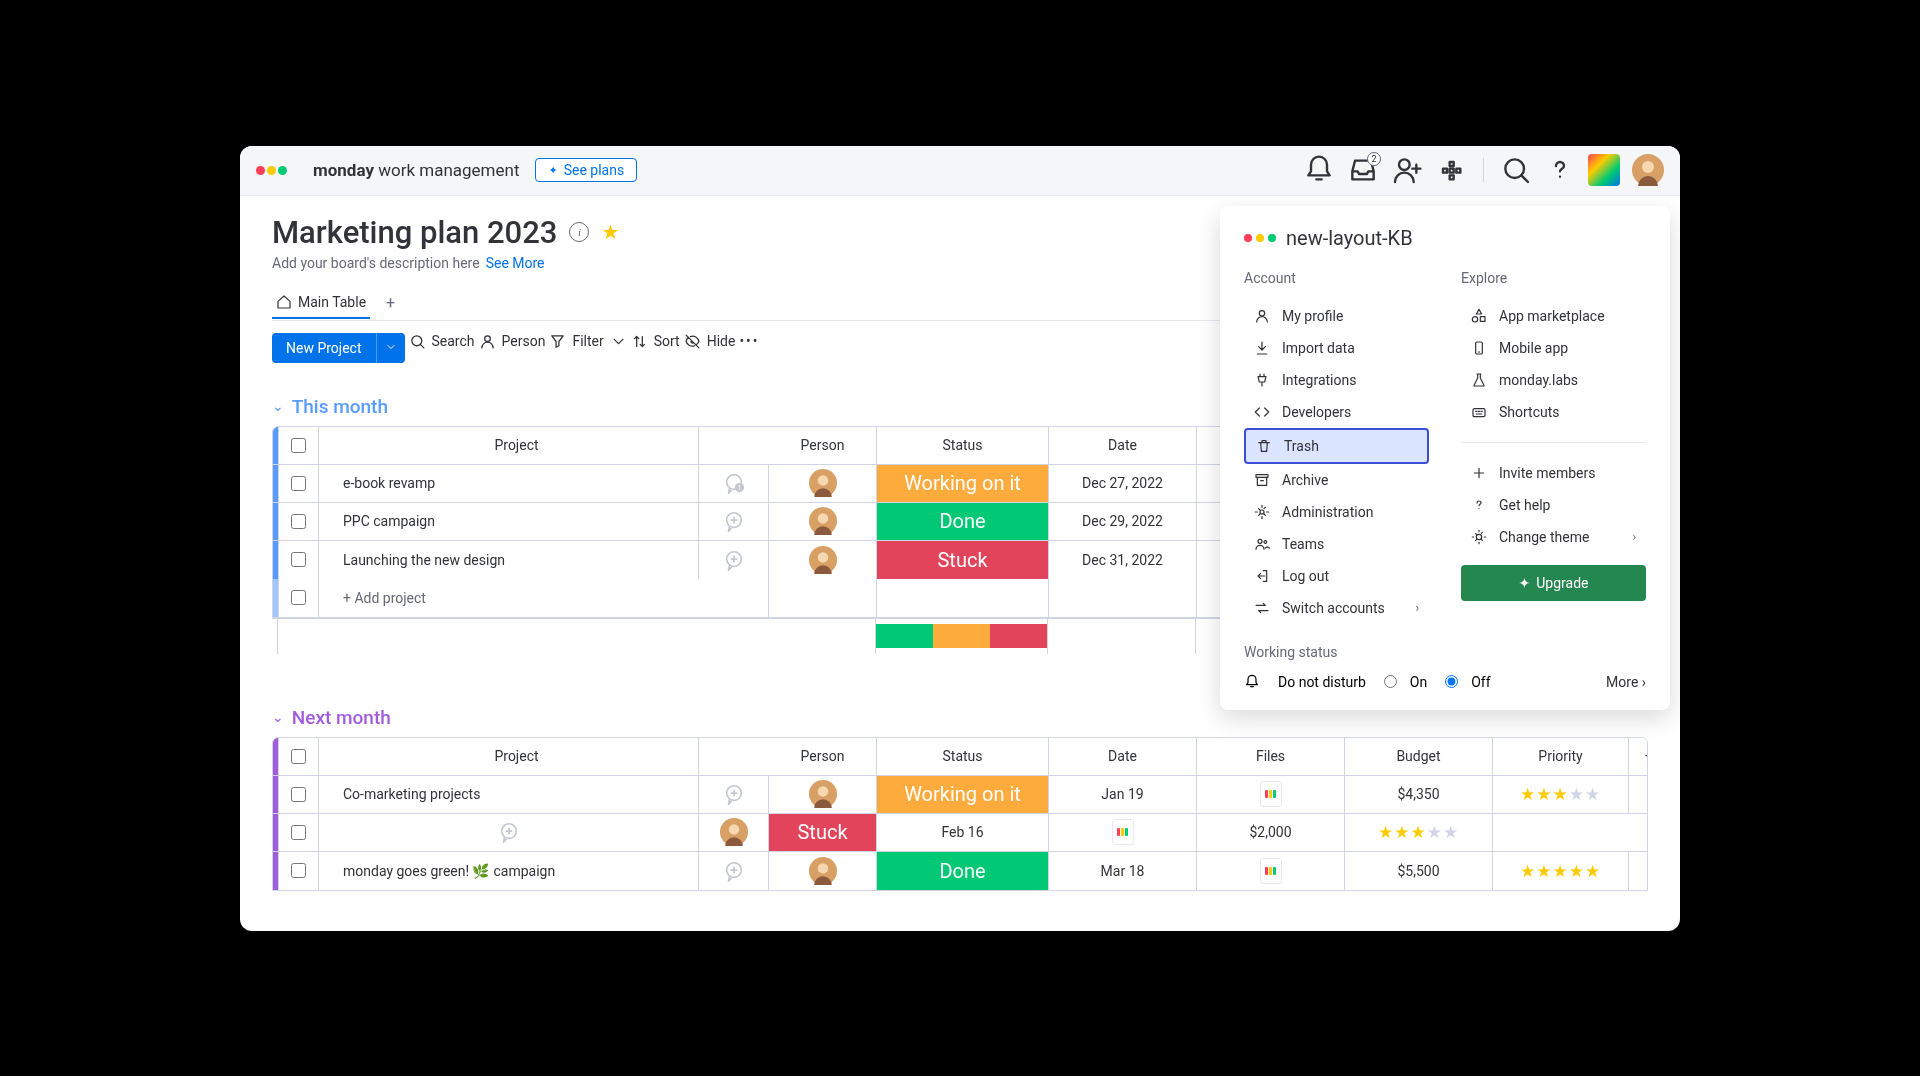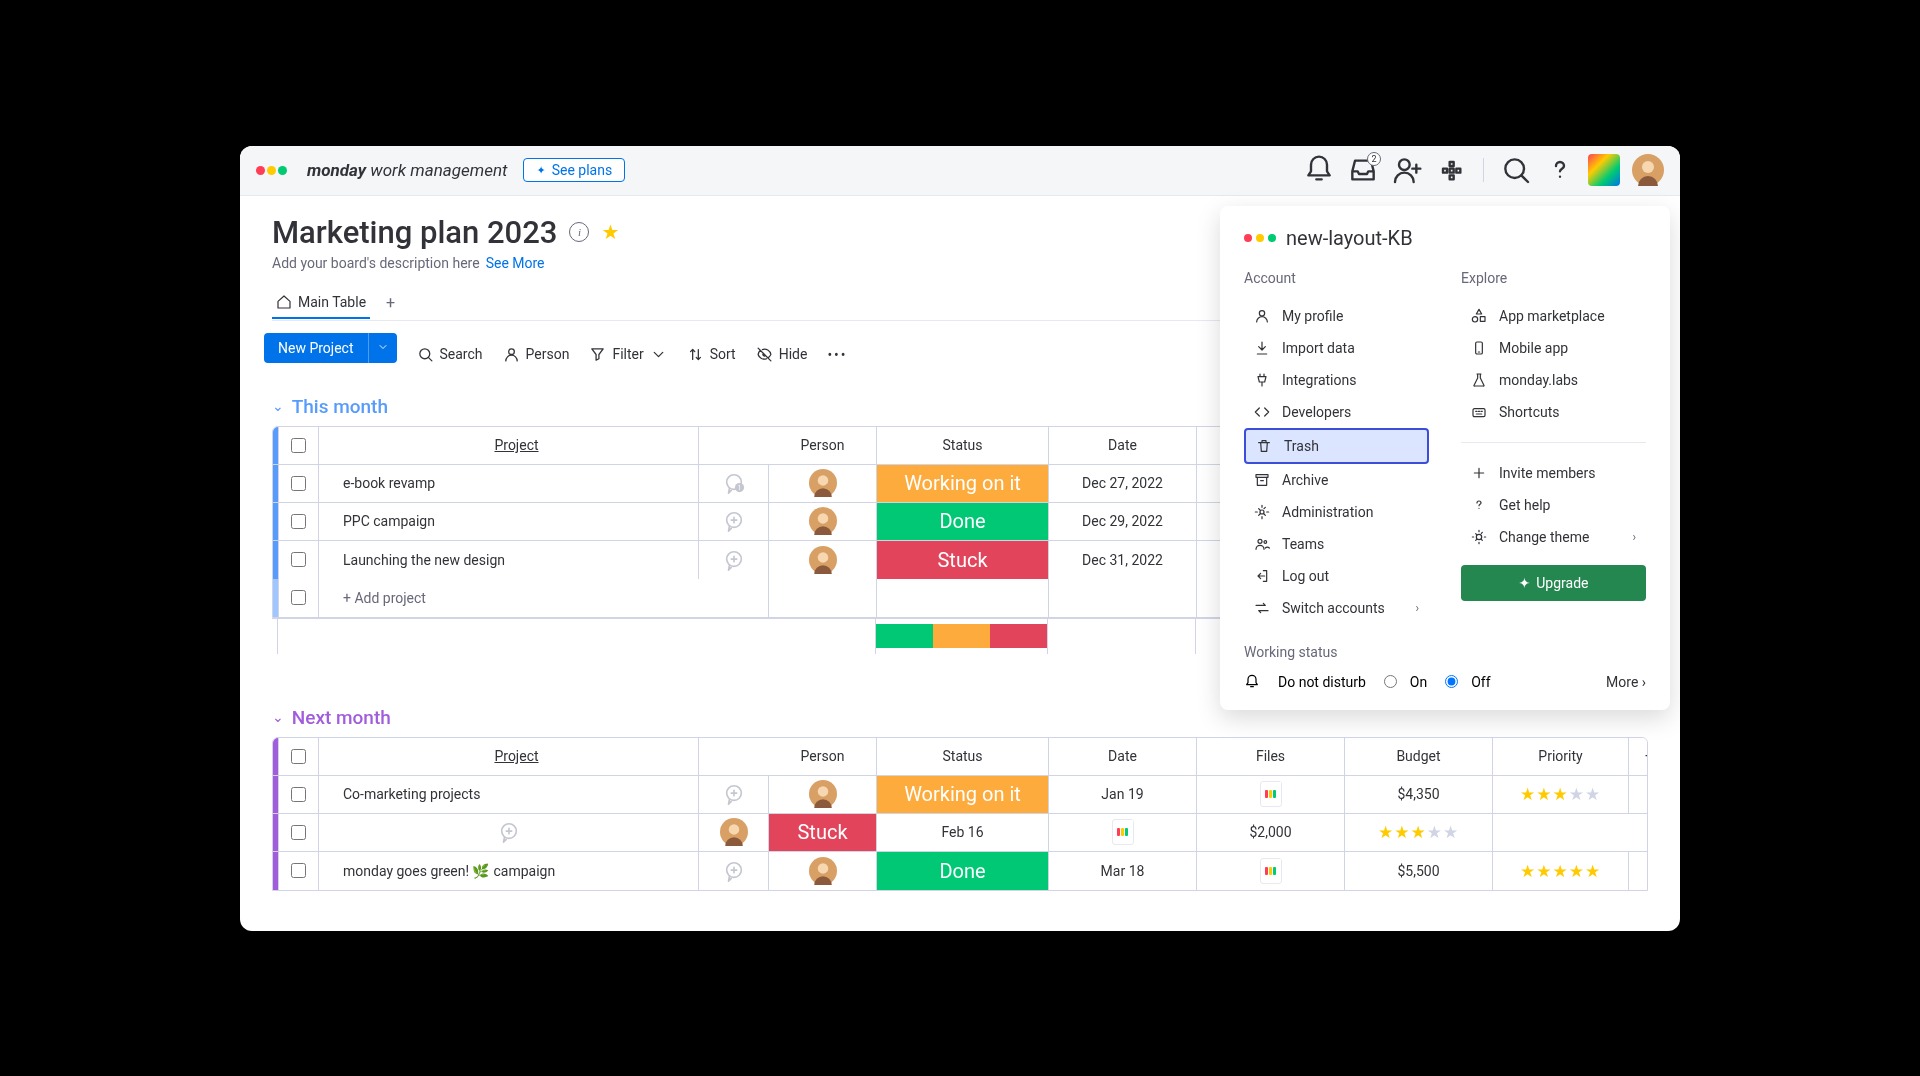--- a/index.html
+++ b/index.html
@@ -7,21 +7,21 @@
     .window { width: 1440px; height: 785px; background: #fff; border-radius: 12px; overflow: hidden; position: relative; }
     
     
     .header { height: 50px; background: #f5f6f8; display: flex; align-items: center; padding: 0 16px; border-bottom: 1px solid #e6e9ef; }
     .logo-area { display: flex; align-items: center; gap: 4px; }
     .logo-dots { display: flex; gap: 2px; }
     .logo-dots span { width: 9px; height: 9px; border-radius: 50%; }
     .logo-dots span:nth-child(1) { background: #ff3d57; }
     .logo-dots span:nth-child(2) { background: #ffcb00; }
     .logo-dots span:nth-child(3) { background: #00ca72; }
-    .brand { font-size: 17px; color: #323338; margin-left: 16px; font-style: italic; }
+    .brand { font-size: 17px; color: #323338; margin-left: 22px; }
     .brand b { font-weight: 700; }
     .see-plans-btn { margin-left: 16px; padding: 3px 12px; border: 1px solid #0073ea; border-radius: 4px; color: #0073ea; font-size: 14px; background: #fff; display: flex; align-items: center; gap: 6px; cursor: pointer; }
     .sparkle { color: #0073ea; font-size: 11px; }
     .spacer { flex: 1; }
     .header-actions { display: flex; align-items: center; gap: 12px; }
     .hicon { width: 32px; height: 32px; display: flex; align-items: center; justify-content: center; color: #323338; cursor: pointer; position: relative; }
     .badge { position: absolute; top: -2px; right: -2px; background: #fff; border: 1px solid #676879; color: #323338; font-size: 9px; border-radius: 50%; width: 14px; height: 14px; display: flex; align-items: center; justify-content: center; }
     .divider-v { width: 1px; height: 24px; background: #d0d4e4; margin: 0 4px; }
     .logo-sq { width: 32px; height: 32px; background: linear-gradient(135deg, #ff3d57, #ffcb00, #00ca72, #0073ea); border-radius: 4px; }
     
@@ -34,21 +34,21 @@
     .desc-row { margin-top: 4px; font-size: 14px; color: #676879; }
     .see-more { color: #0073ea; cursor: pointer; margin-left: 6px; }
     
     
     .tabs { display: flex; align-items: center; gap: 8px; margin-top: 14px; border-bottom: 1px solid #e6e9ef; }
     .tab { display: flex; align-items: center; gap: 6px; padding: 8px 4px; font-size: 14px; color: #323338; cursor: pointer; position: relative; }
     .tab.active::after { content: ''; position: absolute; bottom: -1px; left: 0; right: 0; height: 2px; background: #0073ea; }
     .add-tab { padding: 8px; color: #676879; cursor: pointer; font-size: 16px; }
     
     
-    .toolbar { display: flex; align-items: flex-end; gap: 20px; padding: 12px 24px; }
+    .toolbar { display: flex; align-items: flex-start; gap: 4px; padding: 12px 32px; }
     .new-btn { display: flex; }
     .new-btn button { background: #0073ea; color: #fff; border: none; font-size: 14px; padding: 7px 14px; cursor: pointer; }
     .new-btn button:first-child { border-radius: 4px 0 0 4px; }
     .new-btn button:last-child { border-radius: 0 4px 4px 0; border-left: 1px solid rgba(255,255,255,0.3); padding: 7px 8px; }
     .tool { display: flex; align-items: center; gap: 6px; color: #323338; font-size: 14px; cursor: pointer; }
     .tool svg { width: 17px; height: 17px; }
     .dots-icon { letter-spacing: 2px; }
     
     
     .group { margin: 20px 32px 0 32px; }
@@ -59,21 +59,21 @@
     .tbl { border: 1px solid #d0d4e4; border-radius: 6px 6px 0 0; overflow: hidden; }
     .row { display: grid; grid-template-columns: 6px 40px 380px 70px 108px 172px 148px 148px 148px 136px 40px; align-items: stretch; border-bottom: 1px solid #d0d4e4; min-height: 38px; }
     .row:last-child { border-bottom: none; }
     .row.head { background: #fff; font-size: 14px; color: #323338; }
     .cell { border-right: 1px solid #d0d4e4; display: flex; align-items: center; justify-content: center; font-size: 14px; color: #323338; padding: 0 8px; }
     .cell:last-child { border-right: none; }
     .edge { padding: 0; }
     .check-cell { justify-content: center; }
     .check-cell input { width: 15px; height: 15px; }
     .project-cell { justify-content: flex-start; padding-left: 24px; }
-    .row.head .project-cell { justify-content: center; text-decoration: underline; }
+    .row.head .project-cell { justify-content: center; }
     .chat-cell { color: #c5c7d0; }
     .status { color: #fff; justify-content: center; font-size: 20px; }
     .s-working { background: #fdab3d; }
     .s-done { background: #00c875; }
     .s-stuck { background: #e2445c; }
     .add-row .project-cell { color: #676879; }
     .summary-row { display: grid; grid-template-columns: 6px 40px 380px 70px 108px 172px 148px 148px 148px 136px 40px; border-top: 1px solid #d0d4e4; min-height: 36px; }
     .summary-row .cell { border-right: 1px solid #d0d4e4; }
     .status-summary { display: flex; padding: 5px 0; }
     .status-summary span { flex: 1; height: 24px; }

